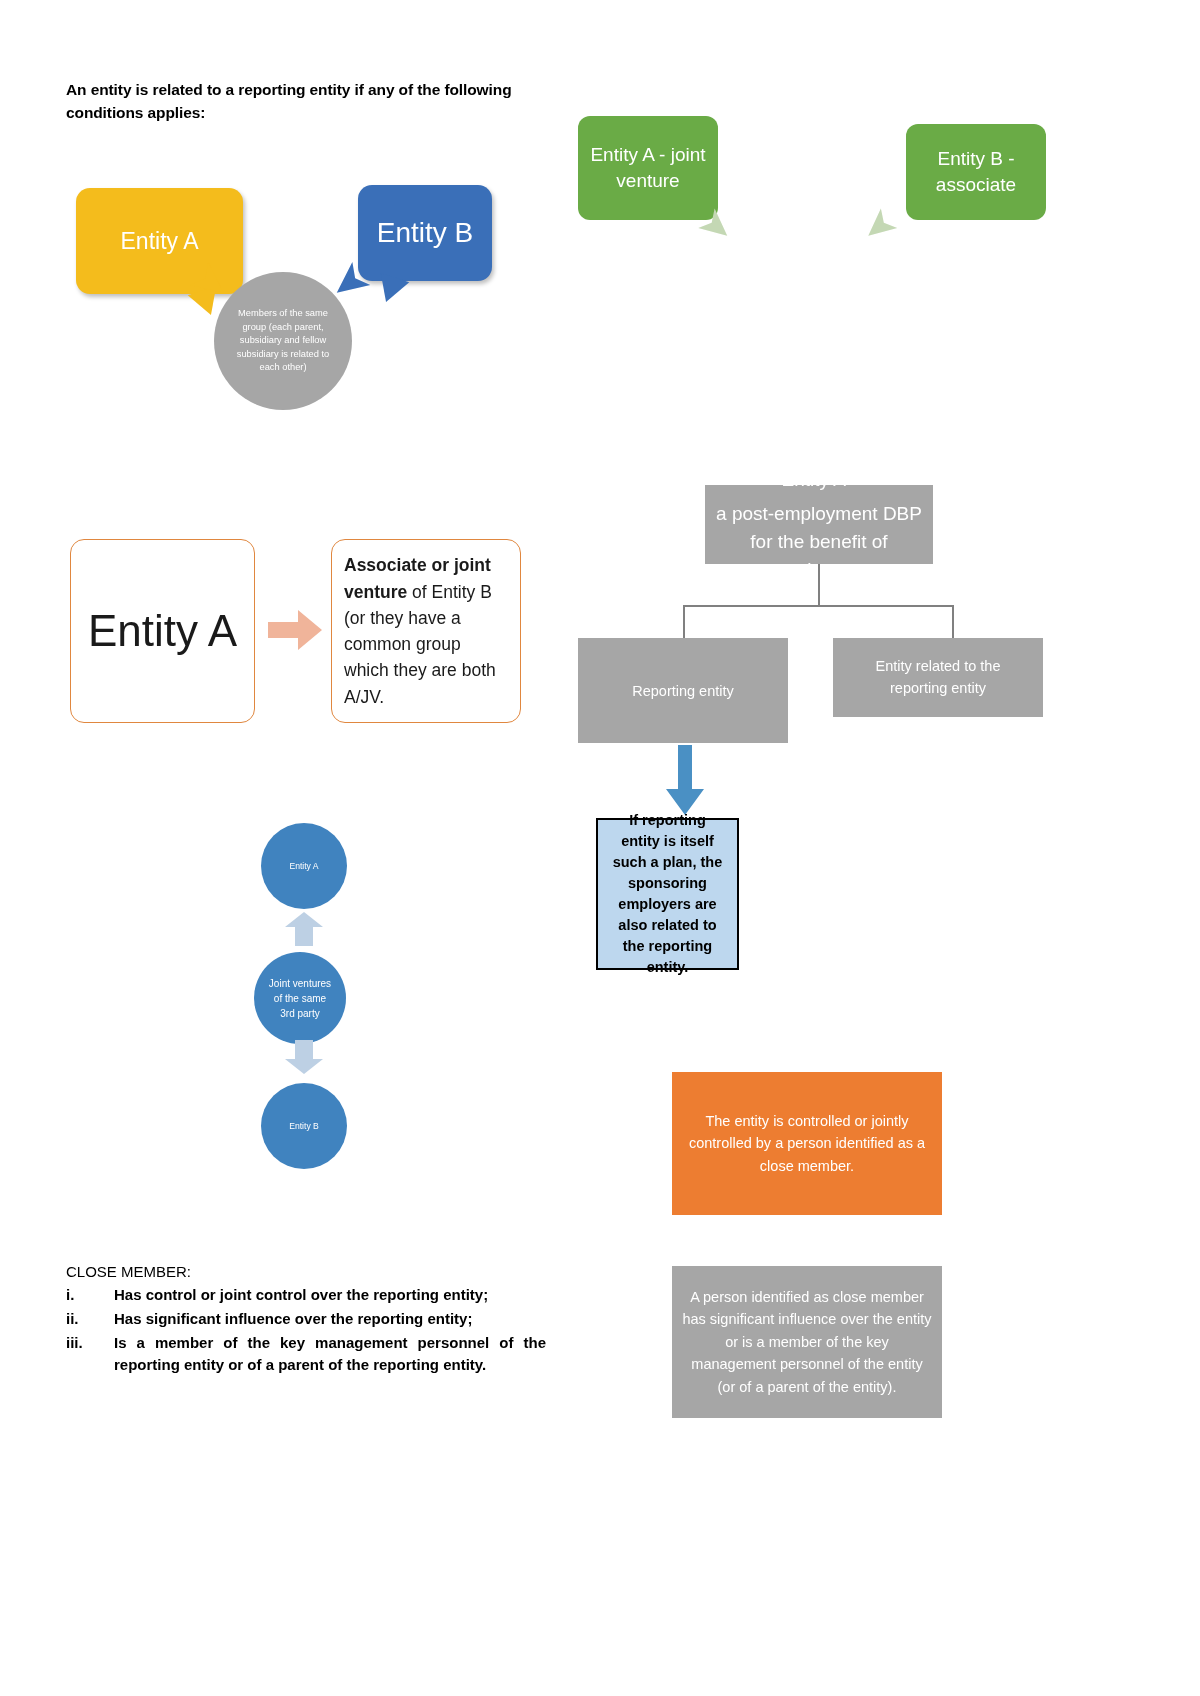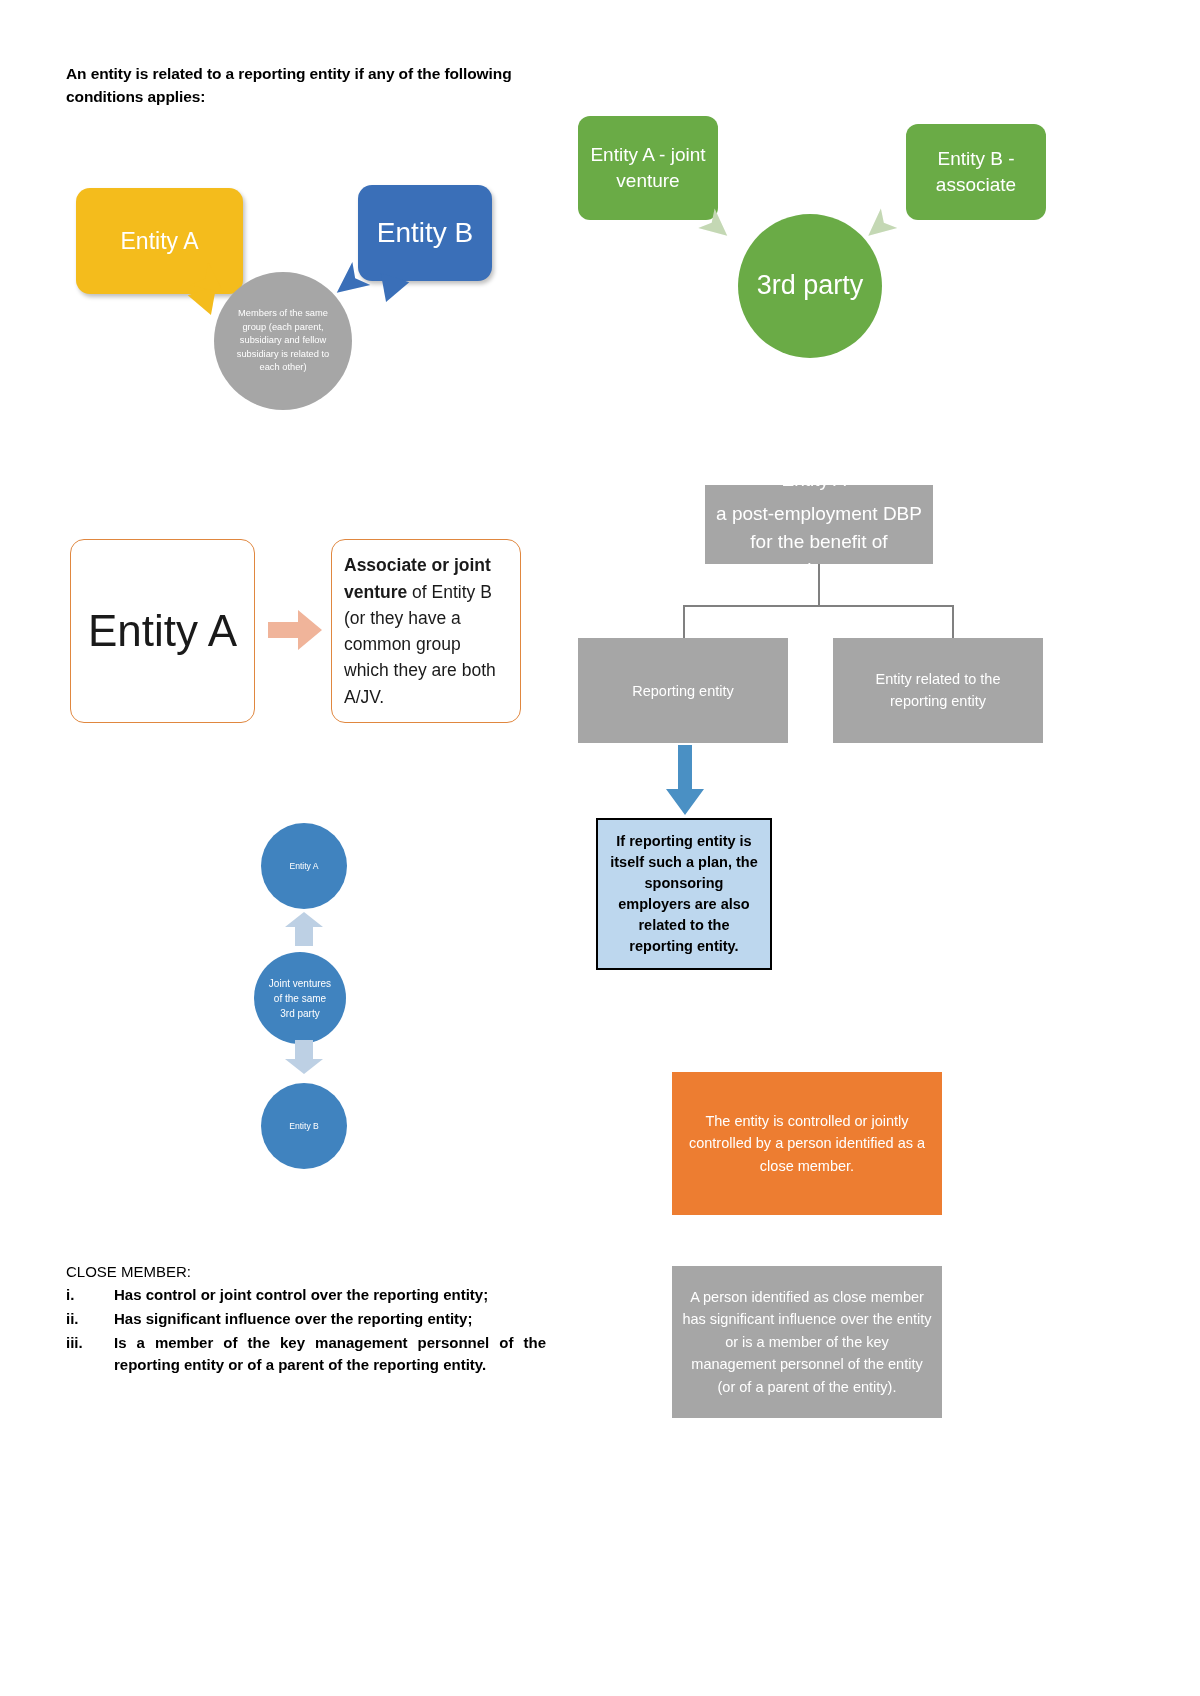--- a/index.html
+++ b/index.html
@@ -16,21 +16,21 @@
     width: 1200px;
     height: 1696px;
     overflow: hidden;
     background: #ffffff;
   }
 
   
   .intro {
     position: absolute;
     left: 66px;
-    top: 62px;
+    top: 78px;
     width: 470px;
     font-size: 15.5px;
     font-weight: bold;
     line-height: 1.5;
     letter-spacing: -0.1px;
   }
 
   
   .callout {
     position: absolute;
@@ -200,41 +200,41 @@
     padding: 4px 8px;
   }
   #dbp-box .line1 { margin-bottom: 7px; }
   #reporting-entity-box {
     left: 578px; top: 638px;
     width: 210px; height: 105px;
     font-size: 14.5px;
   }
   #related-entity-box {
     left: 833px; top: 638px;
-    width: 210px; height: 105px;
+    width: 210px; height: 79px;
     font-size: 14.5px;
     line-height: 1.45;
     padding: 0 12px;
   }
   .connector { position: absolute; background: #808080; }
   #conn-vert-top   { left: 818px; top: 564px; width: 1.6px; height: 42px; }
   #conn-horiz      { left: 683px; top: 605px; width: 270px; height: 1.6px; }
   #conn-drop-left  { left: 683px; top: 605px; width: 1.6px; height: 34px; }
   #conn-drop-right { left: 952px; top: 605px; width: 1.6px; height: 34px; }
 
   
   #blue-arrow {
     position: absolute;
     left: 663px; top: 745px;
     width: 44px; height: 72px;
   }
   #plan-note {
     position: absolute;
     left: 596px; top: 818px;
-    width: 176px; height: 152px;
+    width: 143px; height: 152px;
     background: #bdd7ee;
     border: 2.2px solid #000000;
     box-sizing: border-box;
     display: flex;
     align-items: center;
     justify-content: center;
     text-align: center;
     font-size: 14.5px;
     font-weight: bold;
     line-height: 1.45;
@@ -355,23 +355,20 @@
   </div>
 
   <div class="green-callout" id="green-b">
     <span>Entity B - associate</span>
   </div>
   <div class="green-callout" id="green-a">
     <span>Entity A - joint venture</span>
   </div>
   <span class="green-arrow" id="green-arrow-left">➤</span>
   <span class="green-arrow" id="green-arrow-right">➤</span>
-  <div id="third-party">
-    <span>3rd party</span>
-  </div>
 
   <div class="orange-box" id="entityA-box">
     <span>Entity A</span>
   </div>
 
   <svg id="pink-arrow" viewBox="0 0 54 44">
     <path d="M0 14 L30 14 L30 2 L54 22 L30 42 L30 30 L0 30 Z" fill="#f0b49a"></path>
   </svg>
 
   <div class="orange-box" id="assoc-box">

